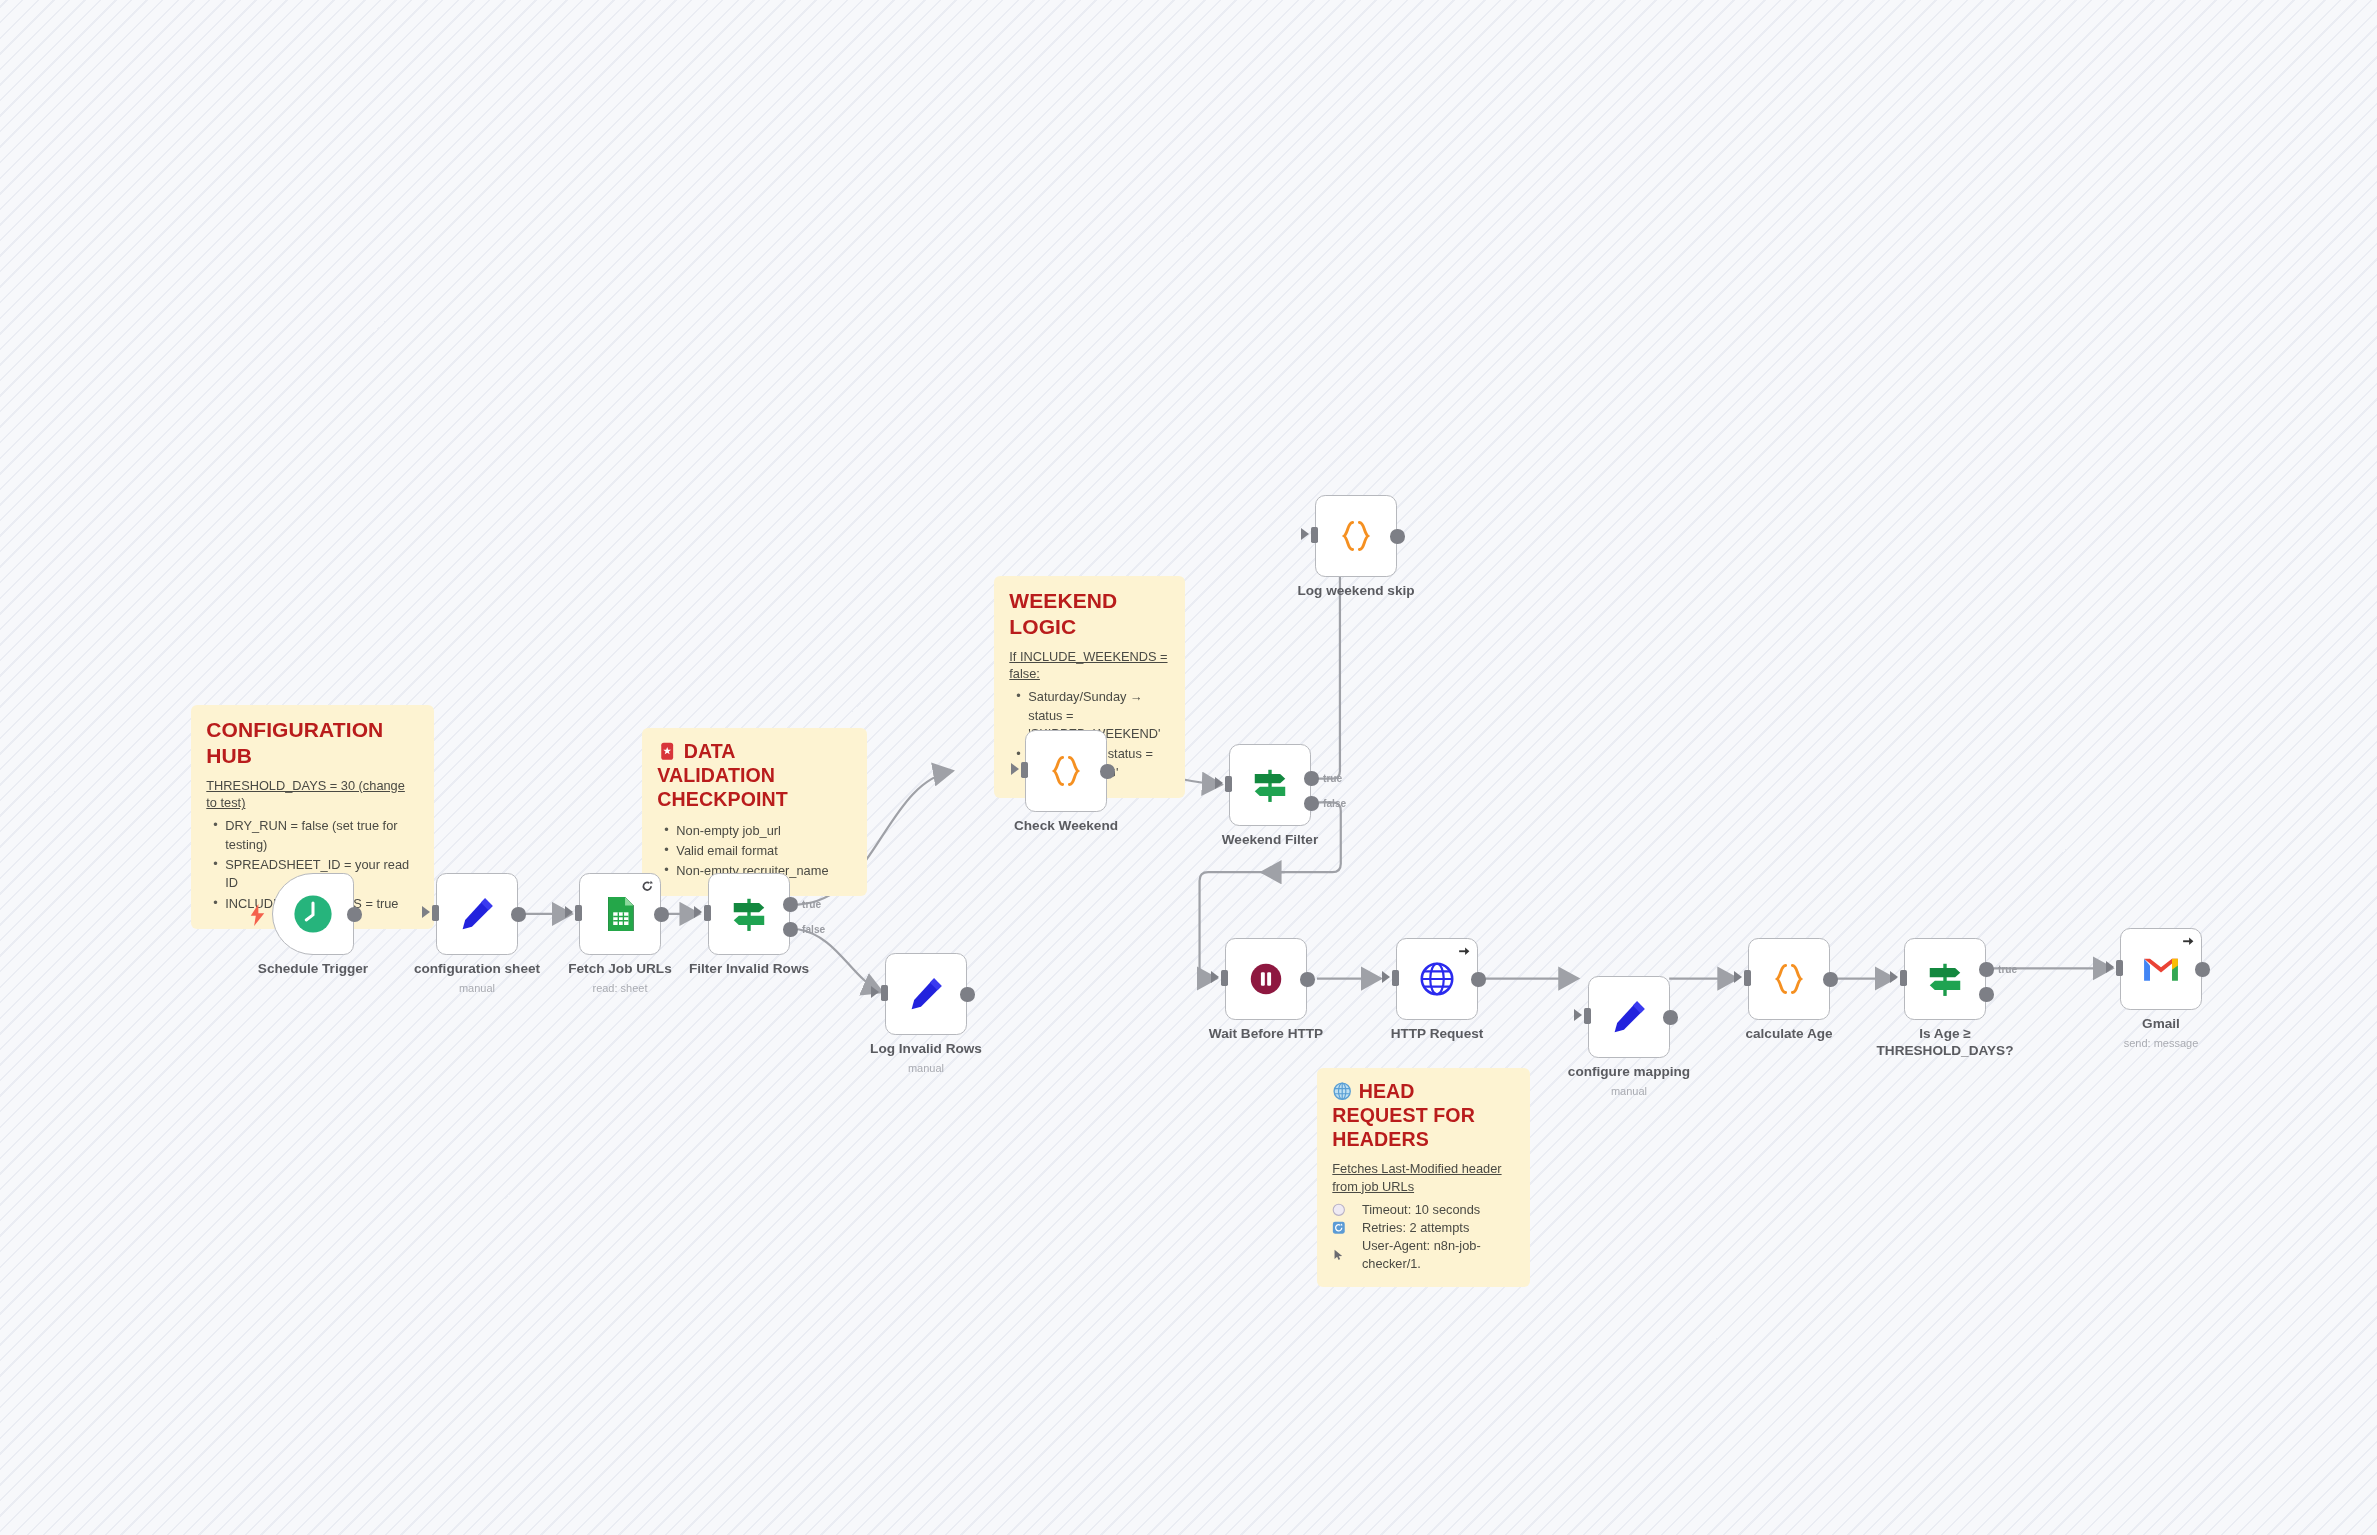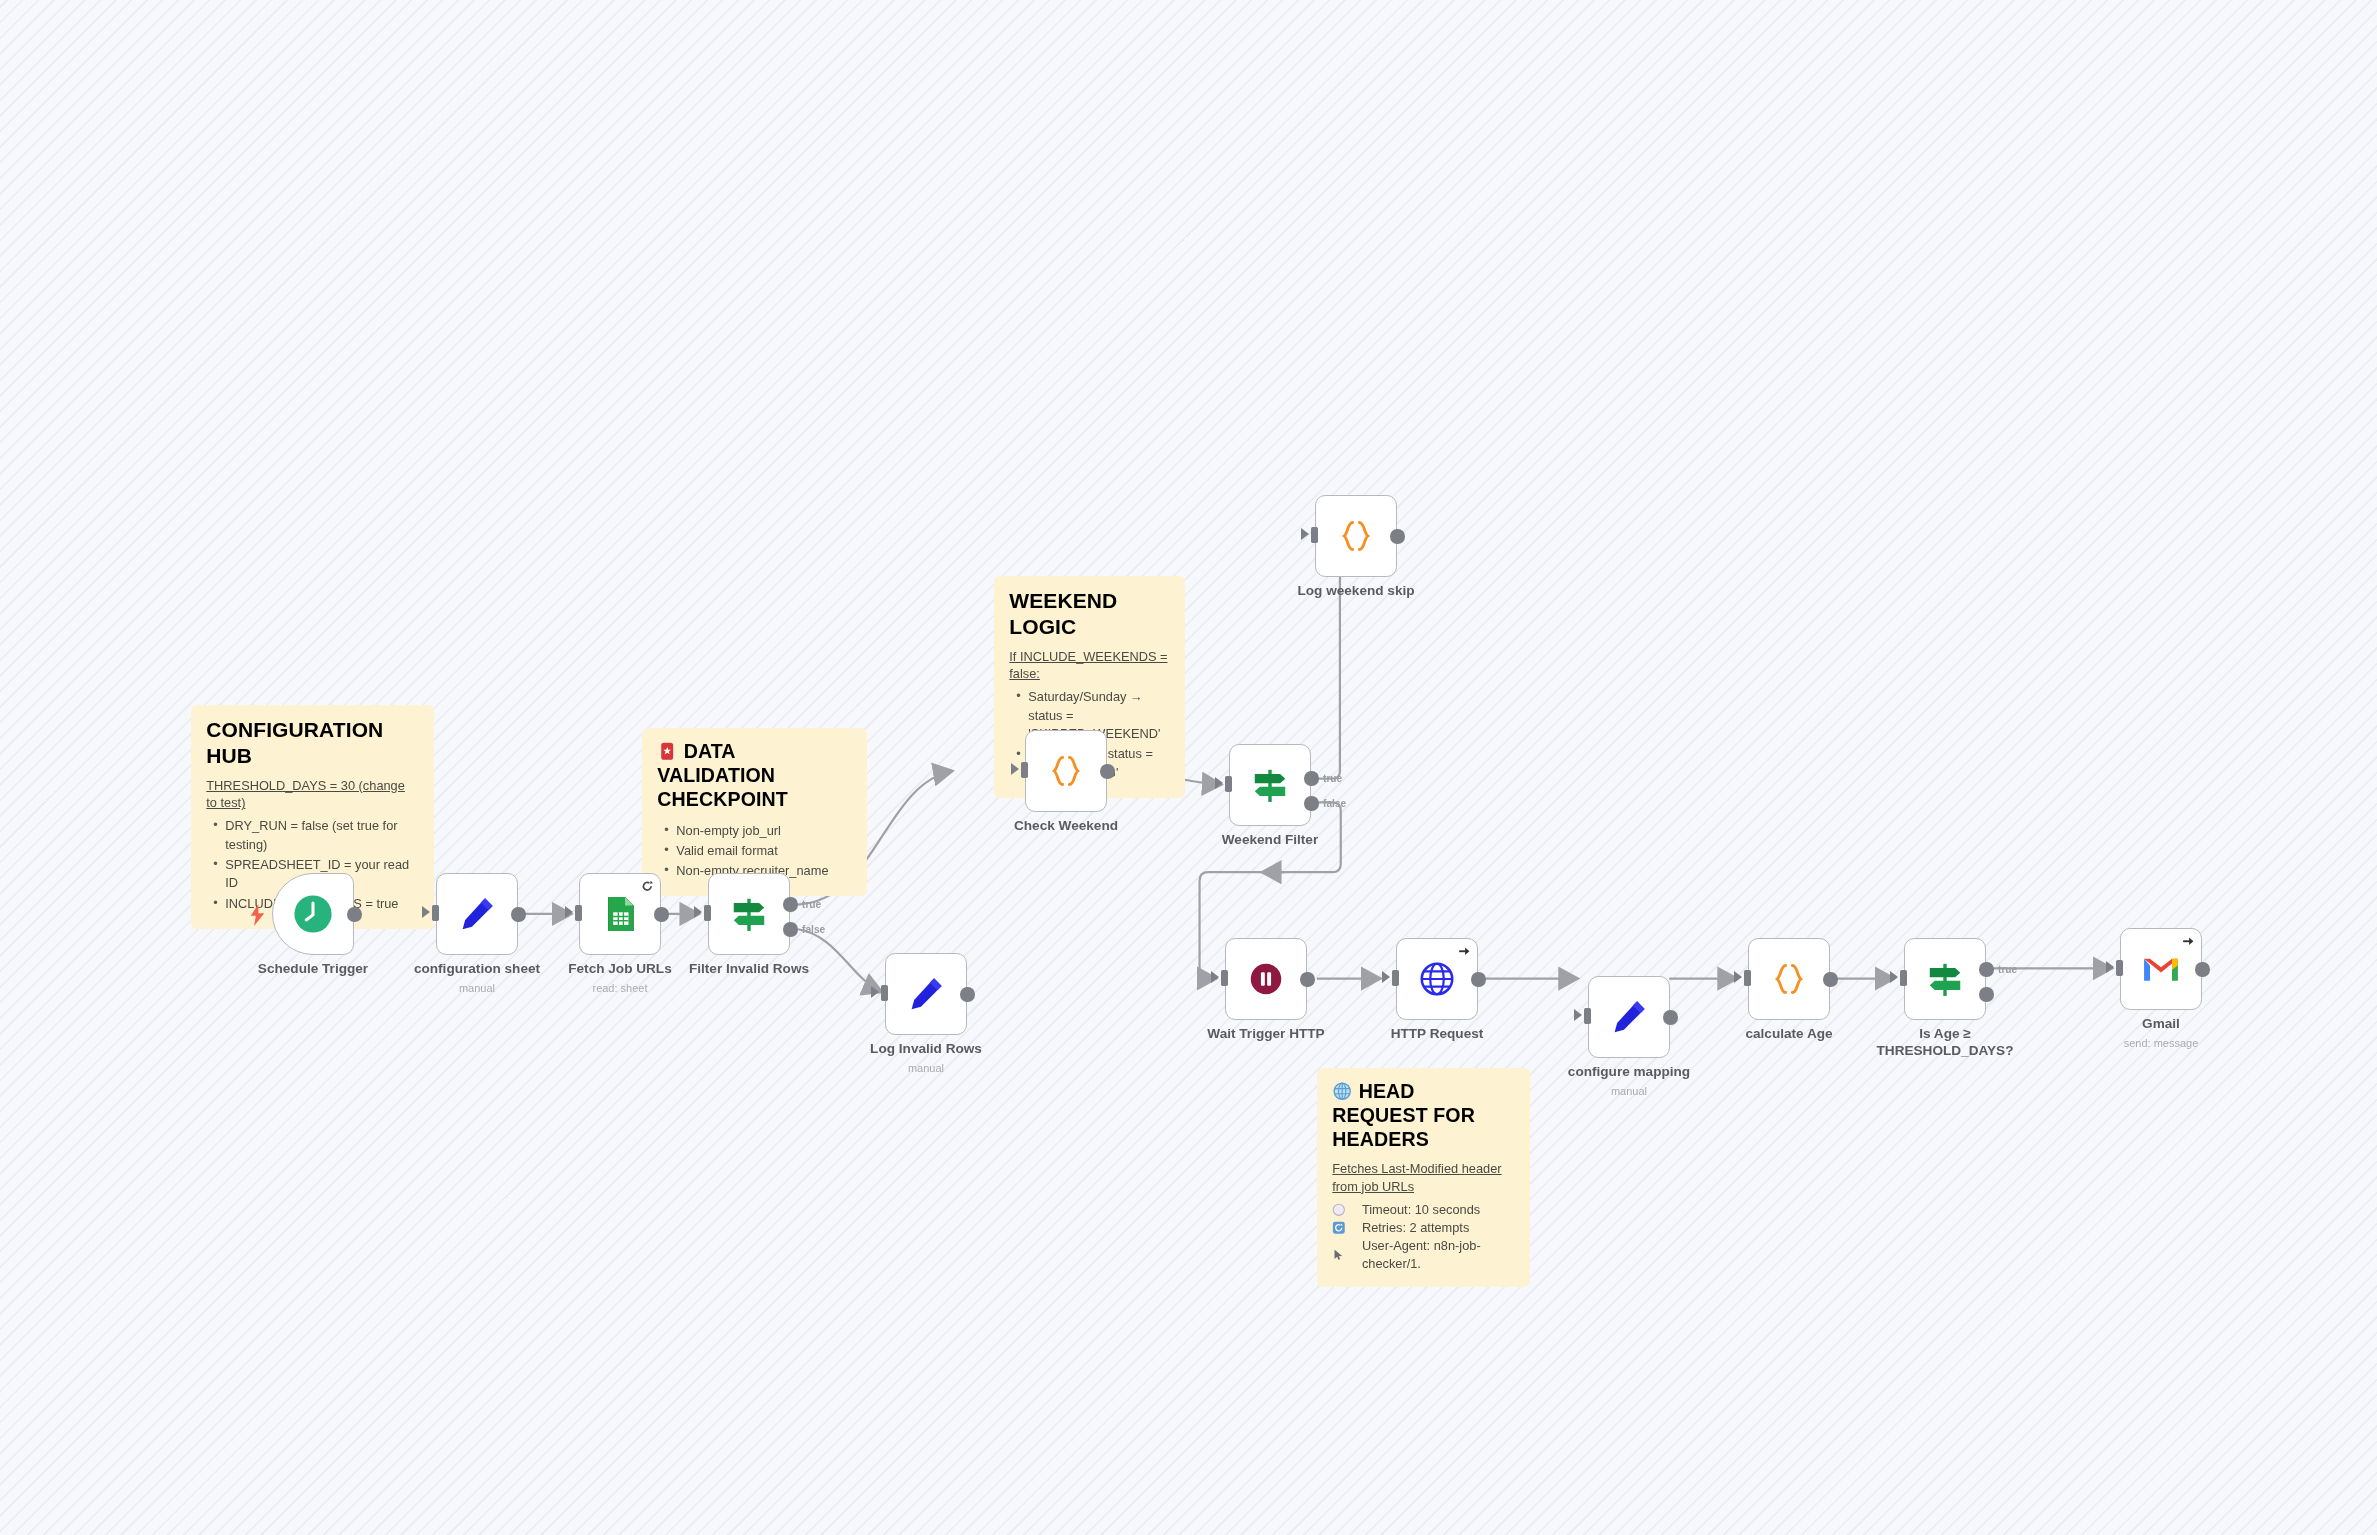--- a/index.html
+++ b/index.html
@@ -29,21 +29,21 @@
     border-radius: 6px;
     box-sizing: border-box;
     padding: 12px 15.3px 13.6px 15.3px;
     color: #3b3b38;
   }
   .sticky .st-title {
     font-size: 21px;
     font-weight: bold;
     letter-spacing: 0.1px;
     line-height: 1.22;
-    color: #000000;
+    color: #b91c1c;
     margin: 0 0 8.5px 0;
   }
   .sticky .st-title.small { font-size: 19.6px; }
   .sticky .st-lead {
     font-size: 12.8px;
     line-height: 1.38;
     margin: 0 0 5.1px 0;
     color: #4a4a44;
     text-decoration: underline;
   }
@@ -378,21 +378,21 @@
   <div class="nodewrap" style="left:1225px; top:938px;">
     <div class="node">
       <svg class="glyph" viewBox="0 0 52 52">
         <circle cx="26" cy="26" r="18" fill="#8e1840"></circle>
         <rect x="20" y="18" width="4.6" height="16" rx="1.4" fill="#ffffff"></rect>
         <rect x="27.4" y="18" width="4.6" height="16" rx="1.4" fill="#ffffff"></rect>
       </svg>
     </div>
     <div class="ep-in" style="left:-4.3px; top:32px;"></div>
     <div class="ep-out" style="left:75px; top:34px;"></div>
-    <div class="nlabel" style="top:88px;">Wait Trigger HTTP</div>
+    <div class="nlabel" style="top:88px;">Wait Before HTTP</div>
   </div>
 
   <div class="nodewrap" style="left:1396px; top:938px;">
     <div class="node">
       <svg class="glyph" viewBox="0 0 52 52">
         <circle cx="26" cy="26" r="18" fill="none" stroke="#2a2aee" stroke-width="3"></circle>
         <ellipse cx="26" cy="26" rx="8" ry="18" fill="none" stroke="#2a2aee" stroke-width="2.6"></ellipse>
         <path d="M8 26 H44 M11 17 H41 M11 35 H41" stroke="#2a2aee" stroke-width="2.6"></path>
       </svg>
       <svg class="corner-badge" viewBox="0 0 17 17">

